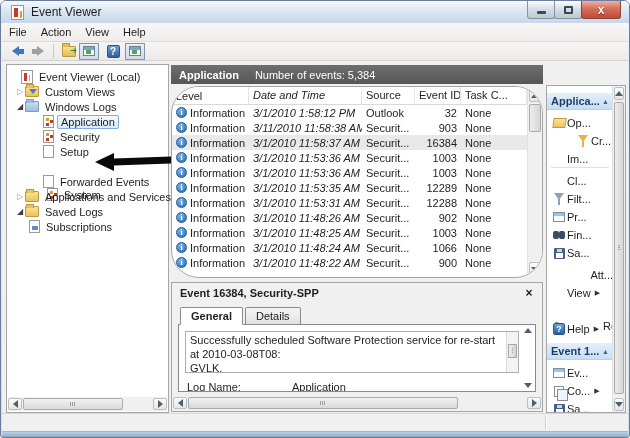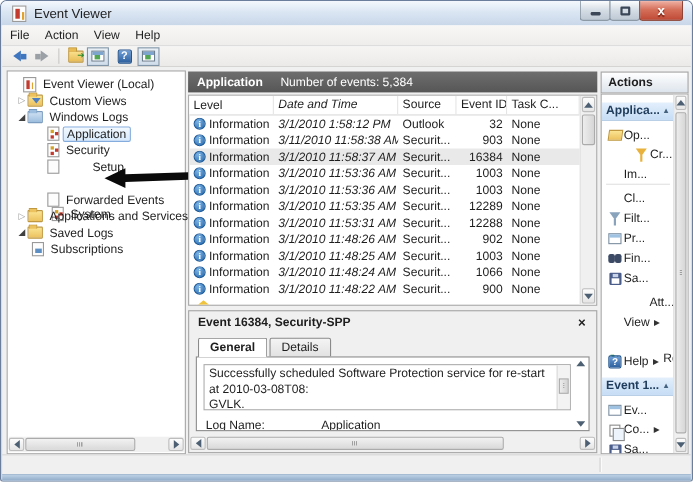--- a/index.html
+++ b/index.html
@@ -73,21 +73,21 @@
   .ico-log.subs::after { content:''; position:absolute; left:2px; bottom:2px; width:6px; height:4px; background:#5d8fc4; }
 
   .annot-arrow { position:absolute; left:92px; top:150px; width:80px; height:22px; z-index:30; pointer-events:none; }
 
   
   .darkbar { position:absolute; left:170px; top:64px; width:372px; height:19px; background:linear-gradient(#6e6e6e,#565656);
              color:#fff; display:flex; align-items:center; }
   .darkbar .bold { font-weight:bold; margin-left:8px; }
   .darkbar .info { margin-left:16px; }
 
-  .list-panel { left:170px; top:85px; width:372px; height:192px; overflow:hidden; }
+  .list-panel { left:170px; top:85px; width:372px; height:192px; overflow:hidden;border-radius:28px; }
   .list-header { position:absolute; left:0; top:0; right:15px; height:18px; display:flex; border-bottom:1px solid #d9d9d9; background:#fff;}
   .hcell { border-right:1px solid #e5e5e5; padding:2px 4px; white-space:nowrap; overflow:hidden; }
   .rows { position:absolute; left:0; top:18px; right:15px; }
   .lrow { height:15px; display:flex; align-items:center; white-space:nowrap; }
   .lrow.selected { background:#e9e9e9; }
   .cell { padding:0 4px; overflow:hidden; flex:none; }
   .c-level { width:77px; display:flex; align-items:center; }
   .c-date { width:113px;font-style:italic; }
   .c-src { width:53px; }
   .c-id { width:46px; text-align:right; }
@@ -243,21 +243,21 @@
       <span class="t-label">Windows Logs</span>
     </div>
     <div class="tree-item" style="left:36px; top:49px;">
       <span class="ico ico-log marked"></span>
       <span class="t-label sel">Application</span>
     </div>
     <div class="tree-item" style="left:36px; top:64px;">
       <span class="ico ico-log marked"></span>
       <span class="t-label">Security</span>
     </div>
-    <div class="tree-item" style="left:36px; top:79px;gap:24px;">
+    <div class="tree-item" style="left:36px; top:79px;">
       <span class="ico ico-log"></span>
       <span class="t-label">Setup</span>
     </div>
     <div class="tree-item" style="left:40px; top:94px;margin-top:28px;">
       <span class="ico ico-log marked"></span>
       <span class="t-label">System</span>
     </div>
     <div class="tree-item" style="left:36px; top:109px;">
       <span class="ico ico-log"></span>
       <span class="t-label">Forwarded Events</span>
@@ -467,21 +467,20 @@
         </div>
       <div class="hs-thumb" style="left:15px; width:270px;">
           <span class="grip-h"></span>
         </div>
       <div class="hs-btn" style="right:0;">
           <span class="tri-right"></span>
         </div>
     </div>
   </div>
 
-  <div class="actions-title">Actions</div>
   <div class="panel actions-panel">
     <div class="sec-header" style="top:6px;">
       <span>Applica...</span>
       <span class="sec-arrow"></span>
     </div>
     <div class="act-item" style="top:28px;">
       <span class="act-icon">
           <span class="open-folder"></span>
         </span>
       <span class="act-label">Op...</span>

